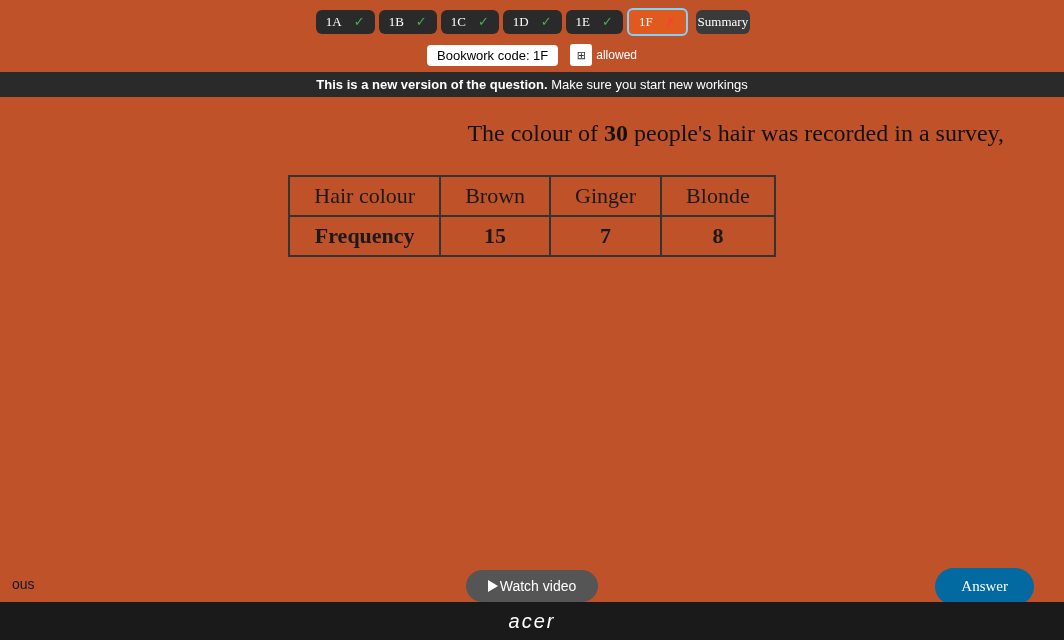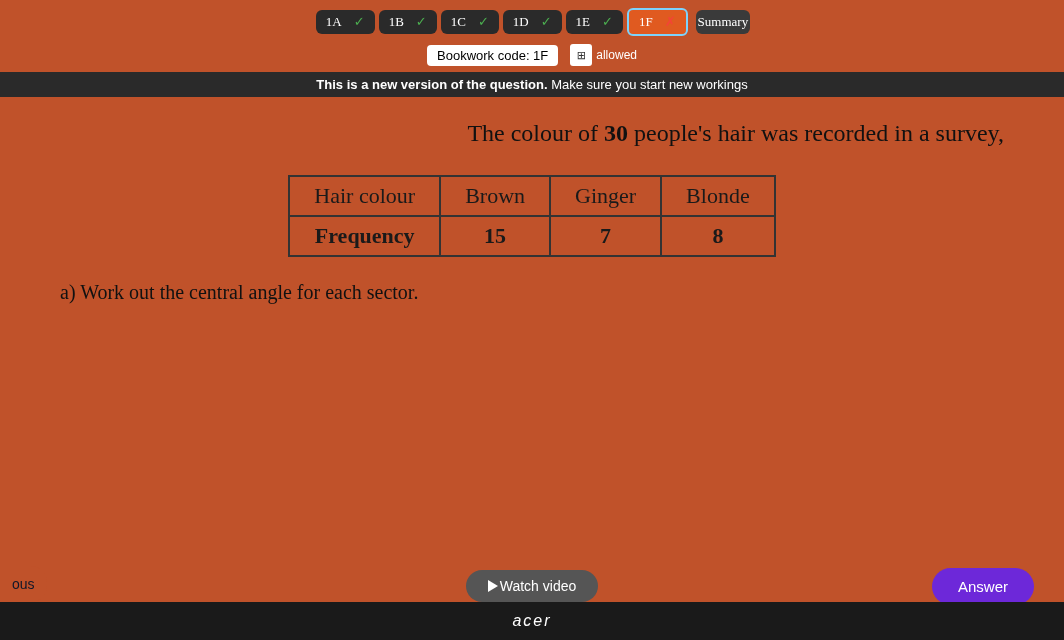--- a/index.html
+++ b/index.html
@@ -194,26 +194,26 @@
       height: 0;
       border-top: 6px solid transparent;
       border-bottom: 6px solid transparent;
       border-left: 10px solid #fff;
       display: inline-block;
     }
 
     .answer-btn {
       position: absolute;
       right: 30px;
-      background: #6d28d9;
+      background: #0369a1;
       color: #fff;
       border-radius: 20px;
       padding: 10px 26px;
       font-size: 15px;
-      font-family: Liberation Sans, sans-serif;
+      font-family: Liberation Serif, serif;
       cursor: pointer;
     }
 
     
     .prev-btn {
       position: absolute;
       left: 0;
       bottom: 38px;
       background: #c0522a;
       color: #0f172a;
@@ -232,21 +232,21 @@
       right: 0;
       height: 38px;
       background: #1a1a1a;
       display: flex;
       align-items: center;
       justify-content: center;
     }
 
     .acer-logo {
       color: #fff;
-      font-size: 16px;
+      font-size: 20px;
       font-family: Arial, sans-serif;
       letter-spacing: 2px;
       font-style: italic;
     }
   </style>
 </head>
 <body>
 
 <div class="top-nav">
   <div class="nav-tab">
@@ -310,21 +310,20 @@
       <tr>
         <td>Frequency</td>
         <td>15</td>
         <td>7</td>
         <td>8</td>
       </tr>
     </tbody>
       </table>
   </div>
 
-  <div class="part-text">a) Work out the central angle for each sector.</div>
 
 </div>
 
 <div class="prev-btn">
   <span>ous</span>
 </div>
 
 <div class="bottom-bar">
   <div class="watch-video-btn">
     <span class="play-icon"></span>

